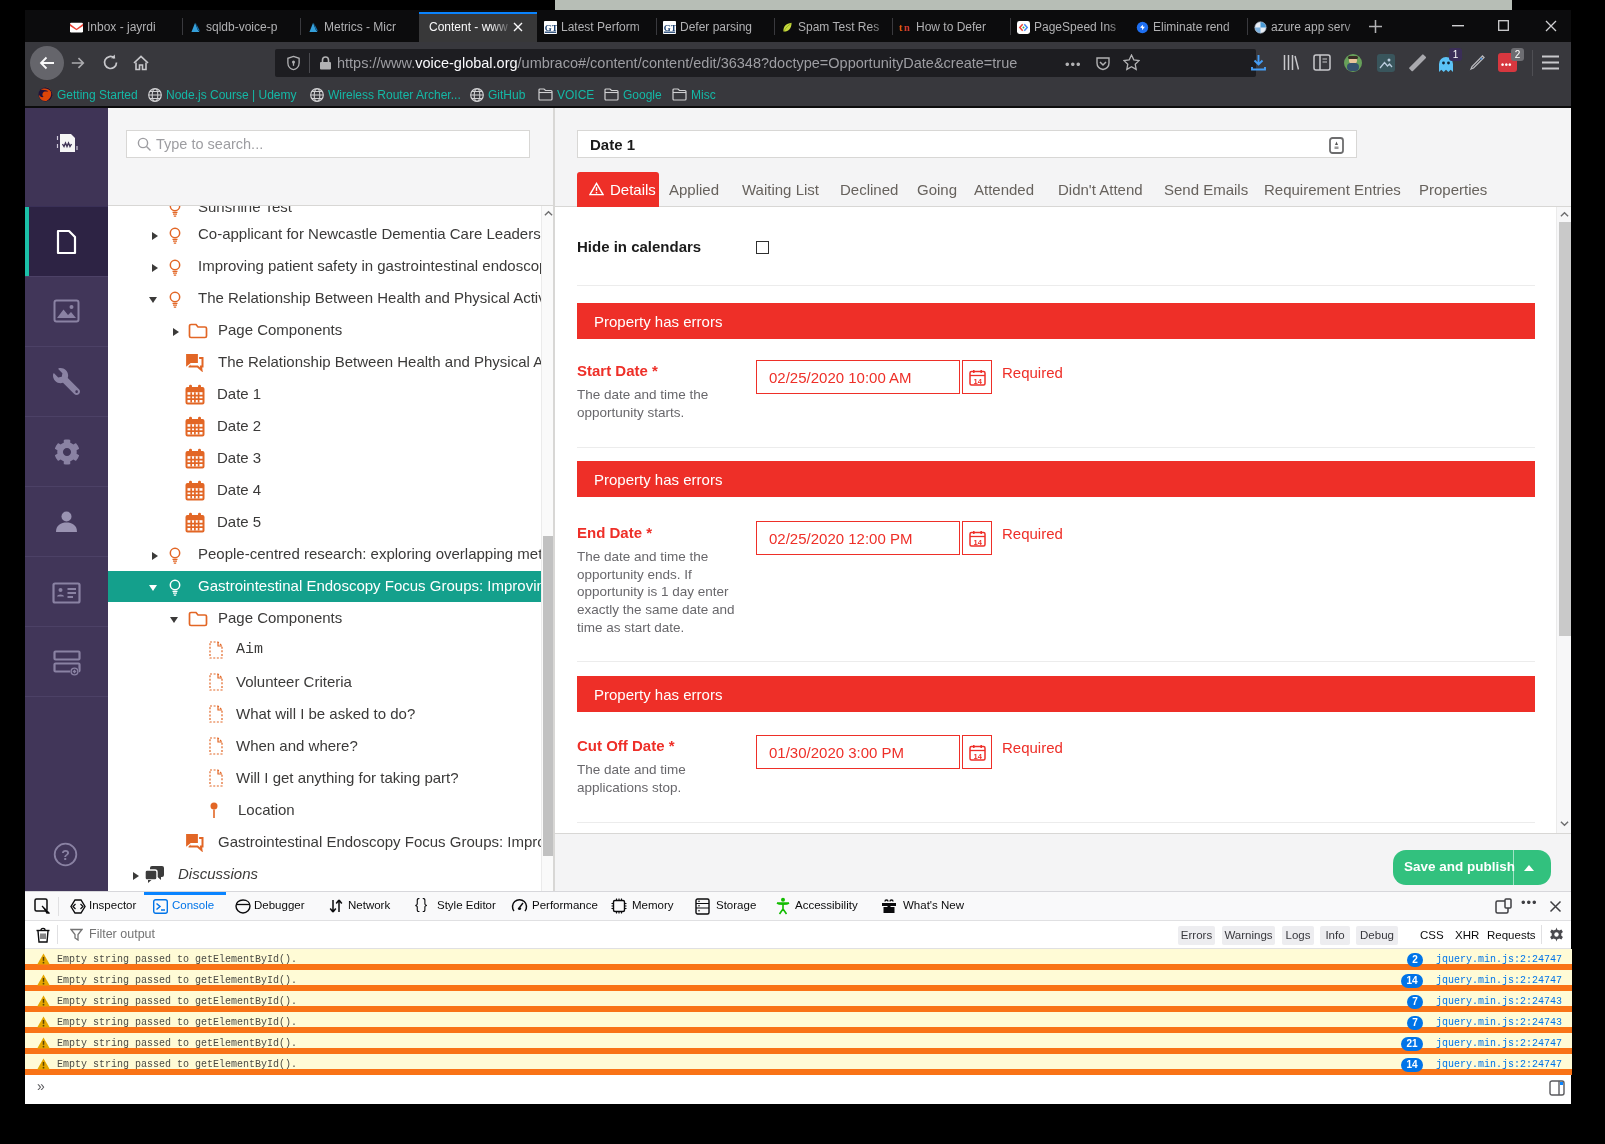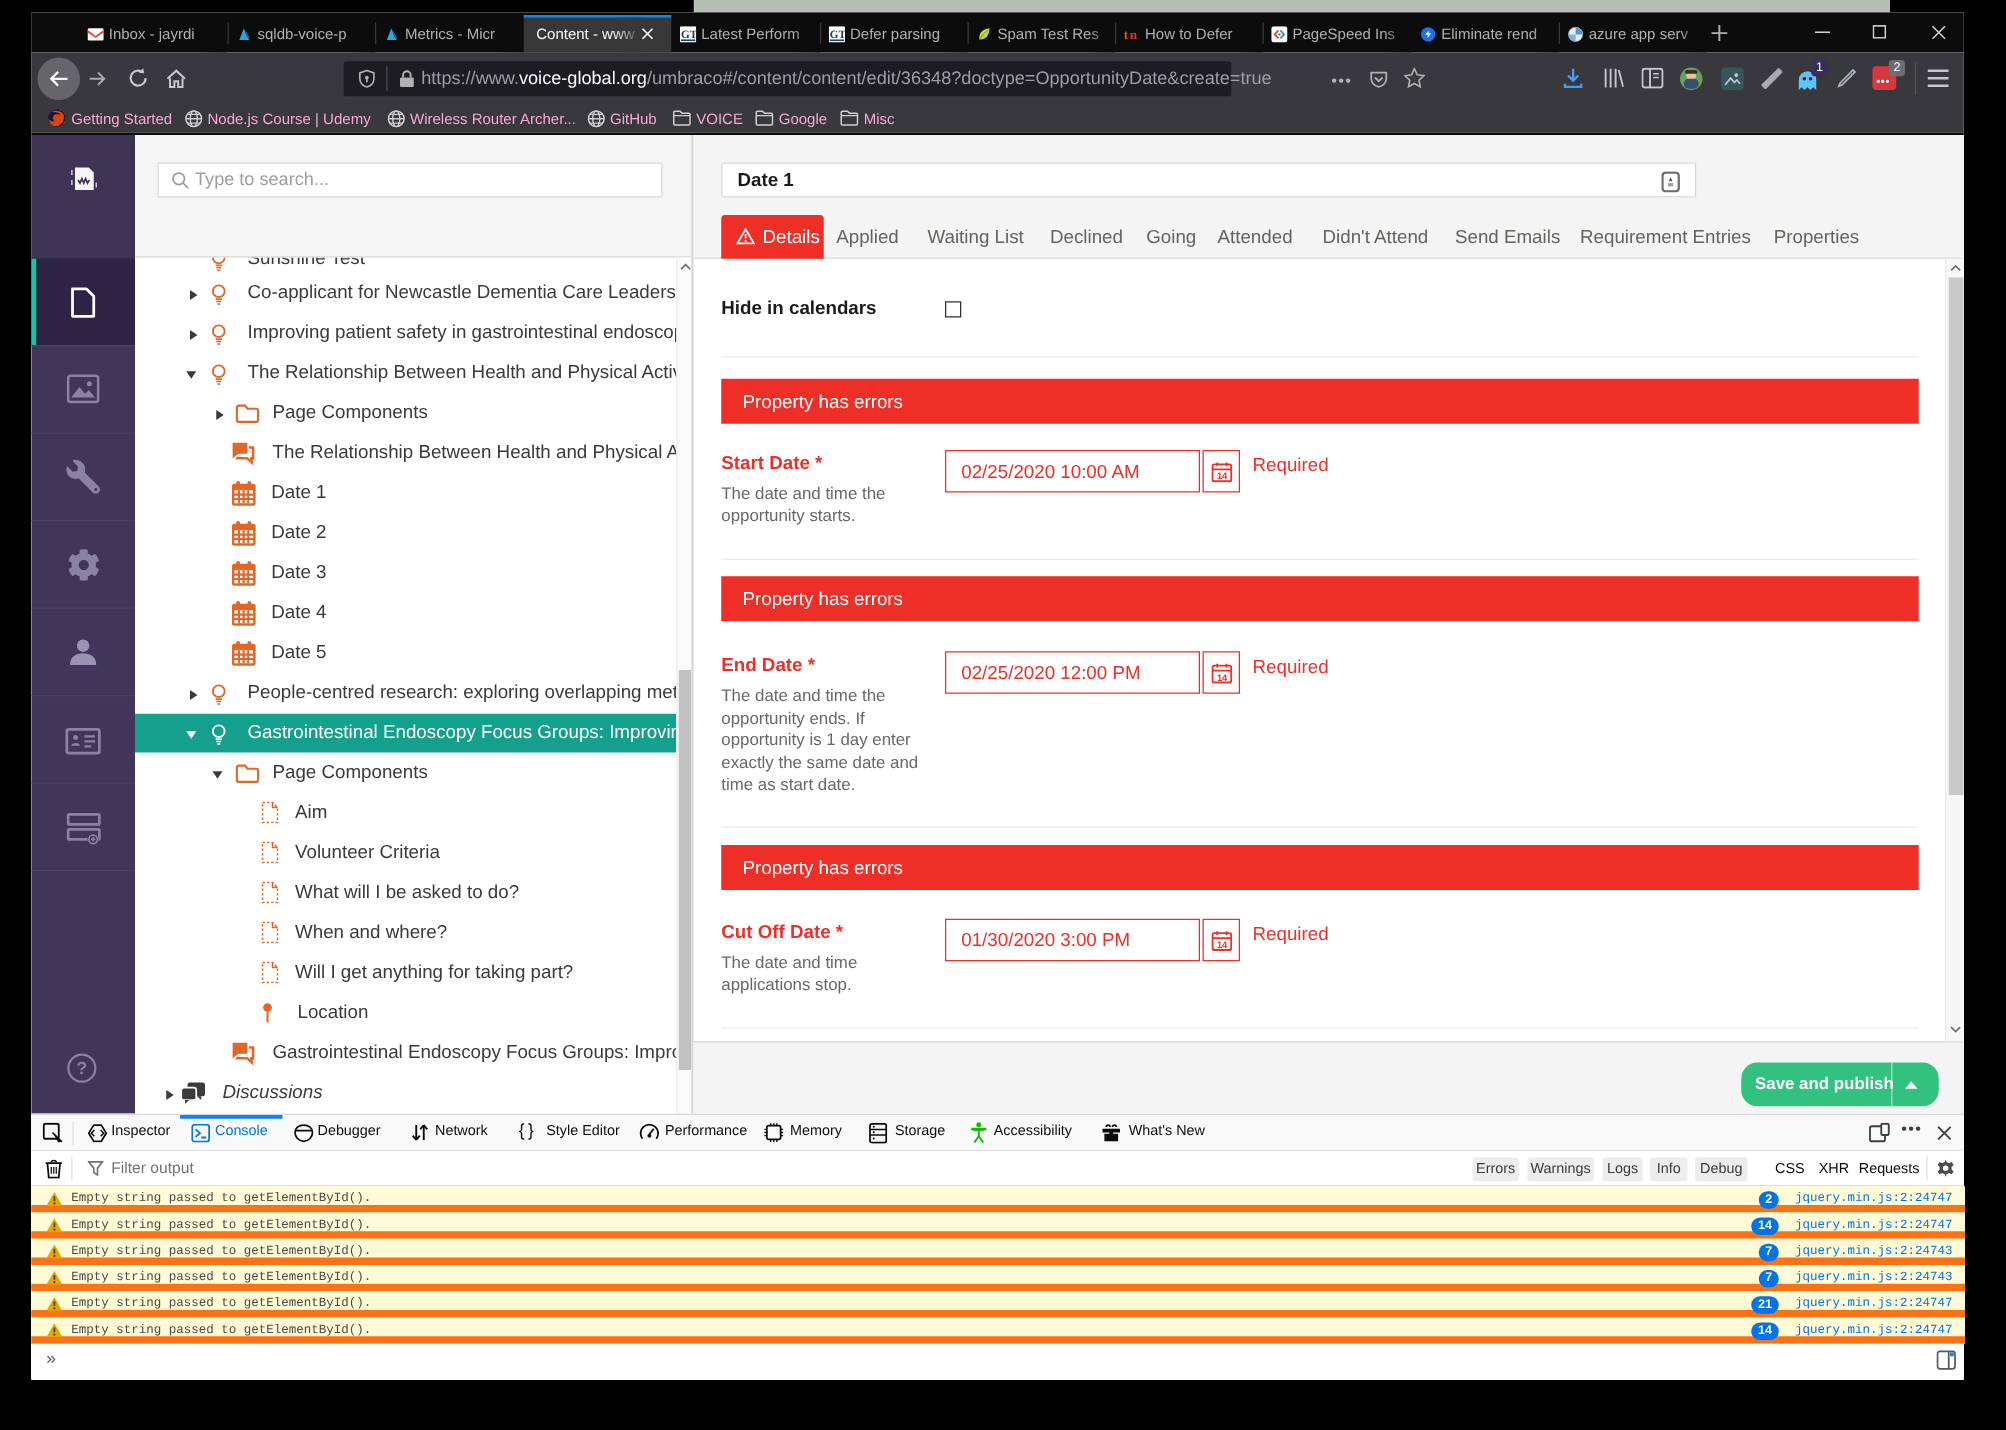--- a/index.html
+++ b/index.html
@@ -7,21 +7,21 @@
   body { font-family:"Liberation Sans", sans-serif; }
   .abs { position:absolute; }
   #root { position:absolute; left:0; top:0; width:1605px; height:1144px; background:#000; }
   
   .tab { position:absolute; top:2px; height:30px; }
   .tab .ttl { position:absolute; left:24px; top:8px; font-size:12px; color:#b1b1b3; white-space:nowrap; overflow:hidden; width:86px; }
   .tab .fade { position:absolute; right:0; top:0; width:22px; height:30px; background:linear-gradient(to right, rgba(12,12,13,0), #0c0c0d); }
   .tab .ico { position:absolute; left:7px; top:9px; width:13px; height:13px; }
   .tsep { position:absolute; top:8px; width:1px; height:17px; background:#3a3a3e; }
   
-  .bm { position:absolute; top:4px; font-size:12px; color:#f9a8d4; white-space:nowrap; }
+  .bm { position:absolute; top:4px; font-size:12px; color:#14b8a6; white-space:nowrap; }
   
   .sbitem { position:absolute; left:0; width:83px; height:70px; border-top:1px solid #4c4166; }
   .trow { position:absolute; height:32px; font-size:15px; color:#3b3a39; white-space:nowrap; }
   .trow .lbl { position:absolute; top:6px; }
   .caret { position:absolute; top:13px; width:0; height:0; }
   .caret.r { border-left:6px solid #3b3a39; border-top:4.5px solid transparent; border-bottom:4.5px solid transparent; }
   .caret.d { border-top:6px solid #3b3a39; border-left:4.5px solid transparent; border-right:4.5px solid transparent; top:14px; }
   .etab { position:absolute; top:0; font-size:15px; color:#67625d; }
   .errbar { position:absolute; left:552px; width:958px; height:36px; background:#ee2f28; color:#fff; font-size:15px; }
   .errbar span { position:absolute; left:17px; top:10px;text-align:center; }
@@ -189,21 +189,21 @@
         </svg>
       <svg class="abs" style="left:77px;top:12px;width:17px;height:17px;" viewBox="0 0 17 17">
           <path d="M14.5 8.5 A6 6 0 1 1 12.5 4" stroke="#c8c8cc" stroke-width="1.7" fill="none"></path>
           <path d="M12.7 0.5 L13.2 4.6 L9.1 4.2 Z" fill="#c8c8cc"></path>
         </svg>
       <svg class="abs" style="left:107px;top:12px;width:18px;height:18px;" viewBox="0 0 18 18">
           <path d="M2 9 L9 2.5 L16 9" stroke="#c8c8cc" stroke-width="1.7" fill="none"></path>
           <path d="M4 8.5 V15.5 H7.5 V11 H10.5 V15.5 H14 V8.5" stroke="#c8c8cc" stroke-width="1.6" fill="none"></path>
         </svg>
 
-      <div class="abs" style="left:250px;top:7px;width:710px;height:28px;background:#1d1d21;border-radius:2px;">
+      <div class="abs" style="left:250px;top:7px;width:981px;height:28px;background:#1d1d21;border-radius:2px;">
         <svg class="abs" style="left:11px;top:6px;width:15px;height:16px;" viewBox="0 0 16 16">
             <path d="M8 1 L14 3 V8 C14 12 11 14.5 8 15 C5 14.5 2 12 2 8 V3 Z" fill="none" stroke="#b1b1b3" stroke-width="1.4"></path>
             <circle cx="8" cy="7" r="1.6" fill="#b1b1b3"></circle>
             <path d="M8 8 V11" stroke="#b1b1b3" stroke-width="1.4"></path>
           </svg>
         <div class="abs" style="left:34px;top:4px;width:1px;height:20px;background:#4a4a4f;"></div>
         <svg class="abs" style="left:44px;top:7px;width:13px;height:14px;" viewBox="0 0 13 14">
             <rect x="1" y="6" width="11" height="7.5" rx="1" fill="#b1b1b3"></rect>
             <path d="M3.5 6 V4 a3 3 0 0 1 6 0 V6" stroke="#b1b1b3" stroke-width="1.6" fill="none"></path>
           </svg>
@@ -438,21 +438,21 @@
             <svg class="abs" style="left:80px;top:8px;width:20px;height:16px;" viewBox="0 0 20 16">
                 <path d="M1.5 3 a1.5 1.5 0 0 1 1.5-1.5 H8 L10 4 H17 a1.5 1.5 0 0 1 1.5 1.5 V13 a1.5 1.5 0 0 1 -1.5 1.5 H3 a1.5 1.5 0 0 1 -1.5-1.5 Z" fill="none" stroke="#e26625" stroke-width="1.7"></path>
               </svg>
             <div class="lbl" style="left:110px;">Page Components</div>
           </div>
           <div class="trow" style="left:0;top:527px;width:433px;">
             <svg class="abs" style="left:101px;top:6px;width:14px;height:18px;" viewBox="0 0 14 18">
                 <path d="M1 1 H9 L13 5 V17 H1 Z" fill="none" stroke="#e26625" stroke-width="1.2" stroke-dasharray="2 1.6"></path>
                 <path d="M9 1 V5 H13" fill="none" stroke="#e26625" stroke-width="1.2"></path>
               </svg>
-            <div class="lbl" style="left:128px;">Aim</div>
+            <div class="lbl" style="left:128px;font-family:Liberation Mono, monospace;">Aim</div>
           </div>
           <div class="trow" style="left:0;top:559px;width:433px;">
             <svg class="abs" style="left:101px;top:6px;width:14px;height:18px;" viewBox="0 0 14 18">
                 <path d="M1 1 H9 L13 5 V17 H1 Z" fill="none" stroke="#e26625" stroke-width="1.2" stroke-dasharray="2 1.6"></path>
                 <path d="M9 1 V5 H13" fill="none" stroke="#e26625" stroke-width="1.2"></path>
               </svg>
             <div class="lbl" style="left:128px;">Volunteer Criteria</div>
           </div>
           <div class="trow" style="left:0;top:591px;width:433px;">
             <svg class="abs" style="left:101px;top:6px;width:14px;height:18px;" viewBox="0 0 14 18">

